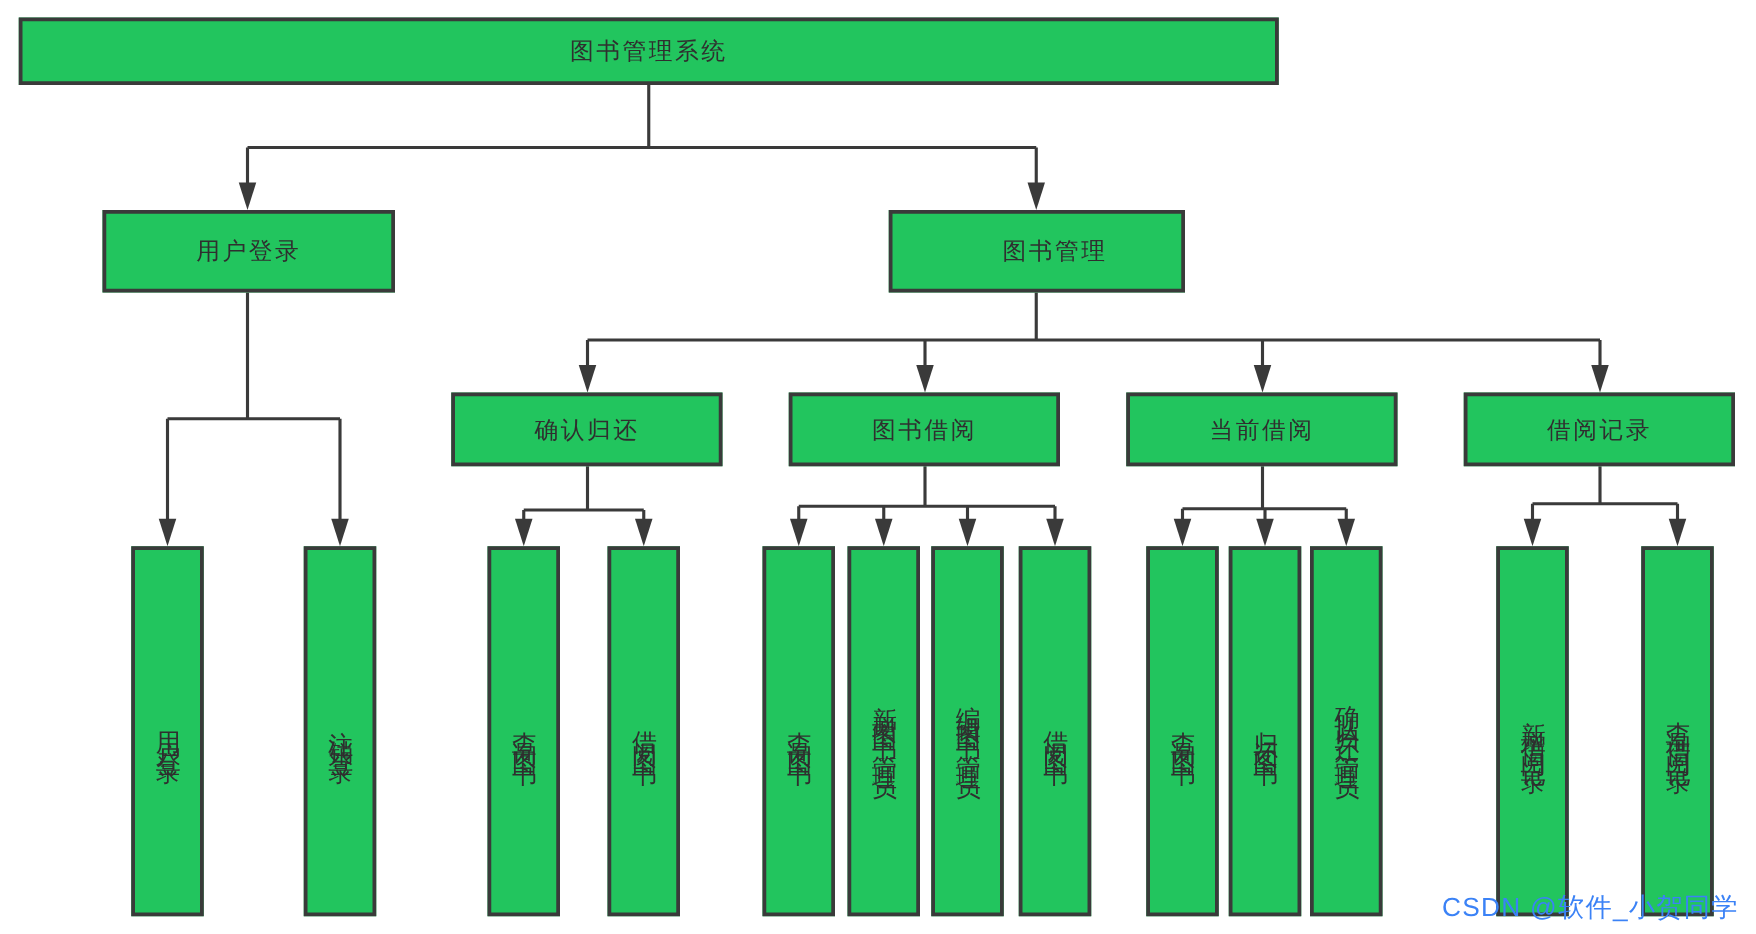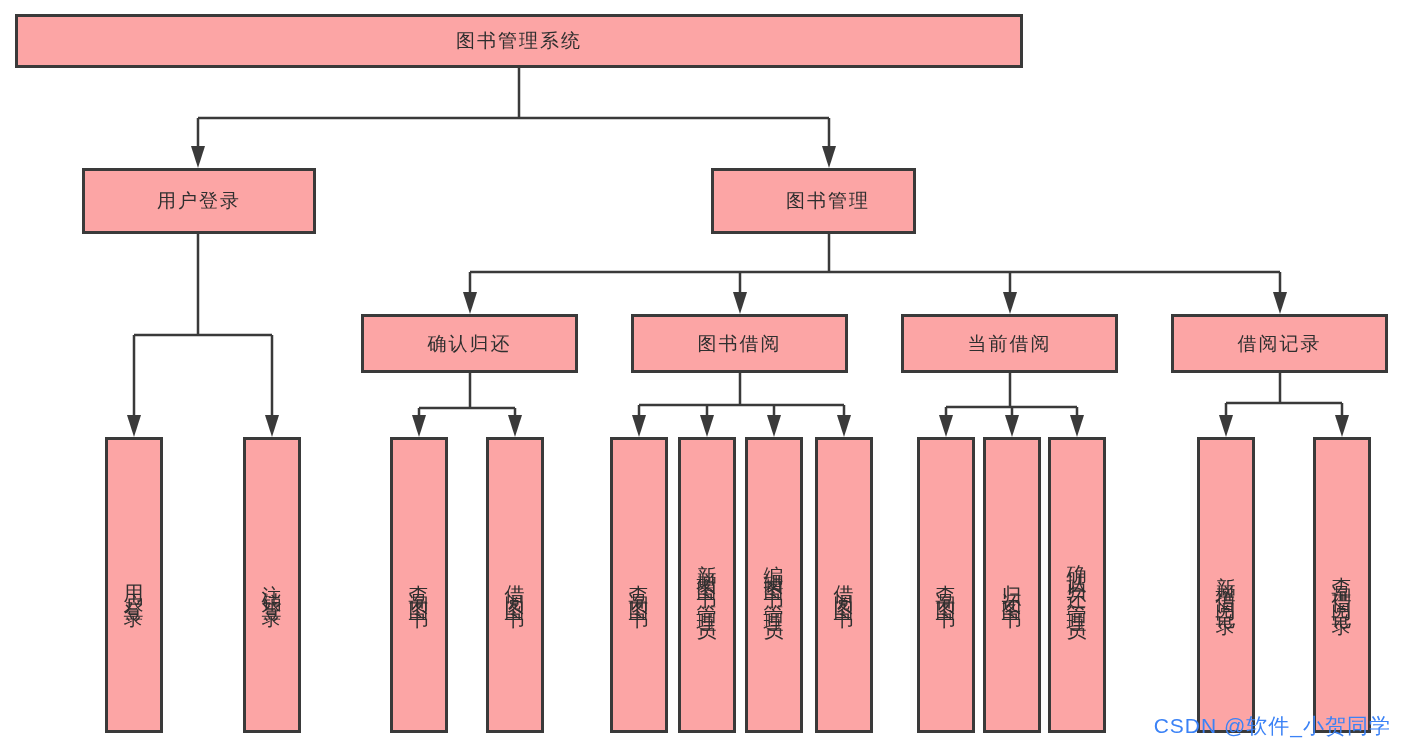--- a/index.html
+++ b/index.html
@@ -3,34 +3,34 @@
 <meta charset="utf-8">
 <style>
   html, body { margin:0; padding:0; background:#ffffff; }
   .canvas {
     position:relative; width:1405px; height:747px; background:#ffffff;
     font-family:"Liberation Sans", sans-serif; color:#2f2f2f; overflow:hidden;
   }
   .connectors { position:absolute; left:0; top:0; width:1405px; height:747px; pointer-events:none; }
   .box {
     position:absolute; box-sizing:border-box;
-    border:3px solid #3a3a3a; background:#fca5a5;
+    border:3px solid #3a3a3a; background:#22c55e;
     display:flex; align-items:center; justify-content:center;
     font-size:19px; letter-spacing:2px; color:#2f2f2f;
     white-space:nowrap;
   }
   .leaf {
     writing-mode:vertical-rl; text-orientation:mixed;
     font-size:20px; letter-spacing:8px; white-space:normal;
     line-height:1;
   }
   
   .n-root   { left:15px;  top:14px;  width:1008px; height:54px; }
   .n-login  { left:82px;  top:168px; width:234px;  height:66px; }
-  .n-mgmt   { left:711px; top:168px; width:205px;  height:66px;padding-left:29px; }
+  .n-mgmt   { left:711px; top:168px; width:237px;  height:66px;padding-left:29px; }
   .l3       { top:314px; height:59px; width:217px; }
   .n-rec    { left:361px; }
   .n-borrow { left:631px; }
   .n-cur    { left:901px; }
   .n-hist   { left:1171px; }
   .leaf     { top:437px; height:296px; width:58px; }
   .x1 { left:105px; }  .x2 { left:243px; }
   .x3 { left:390px; }  .x4 { left:486px; }
   .x5 { left:610px; }  .x6 { left:678px; }  .x7 { left:745px; }  .x8 { left:815px; }
   .x9 { left:917px; }  .x10 { left:983px; } .x11 { left:1048px; }

